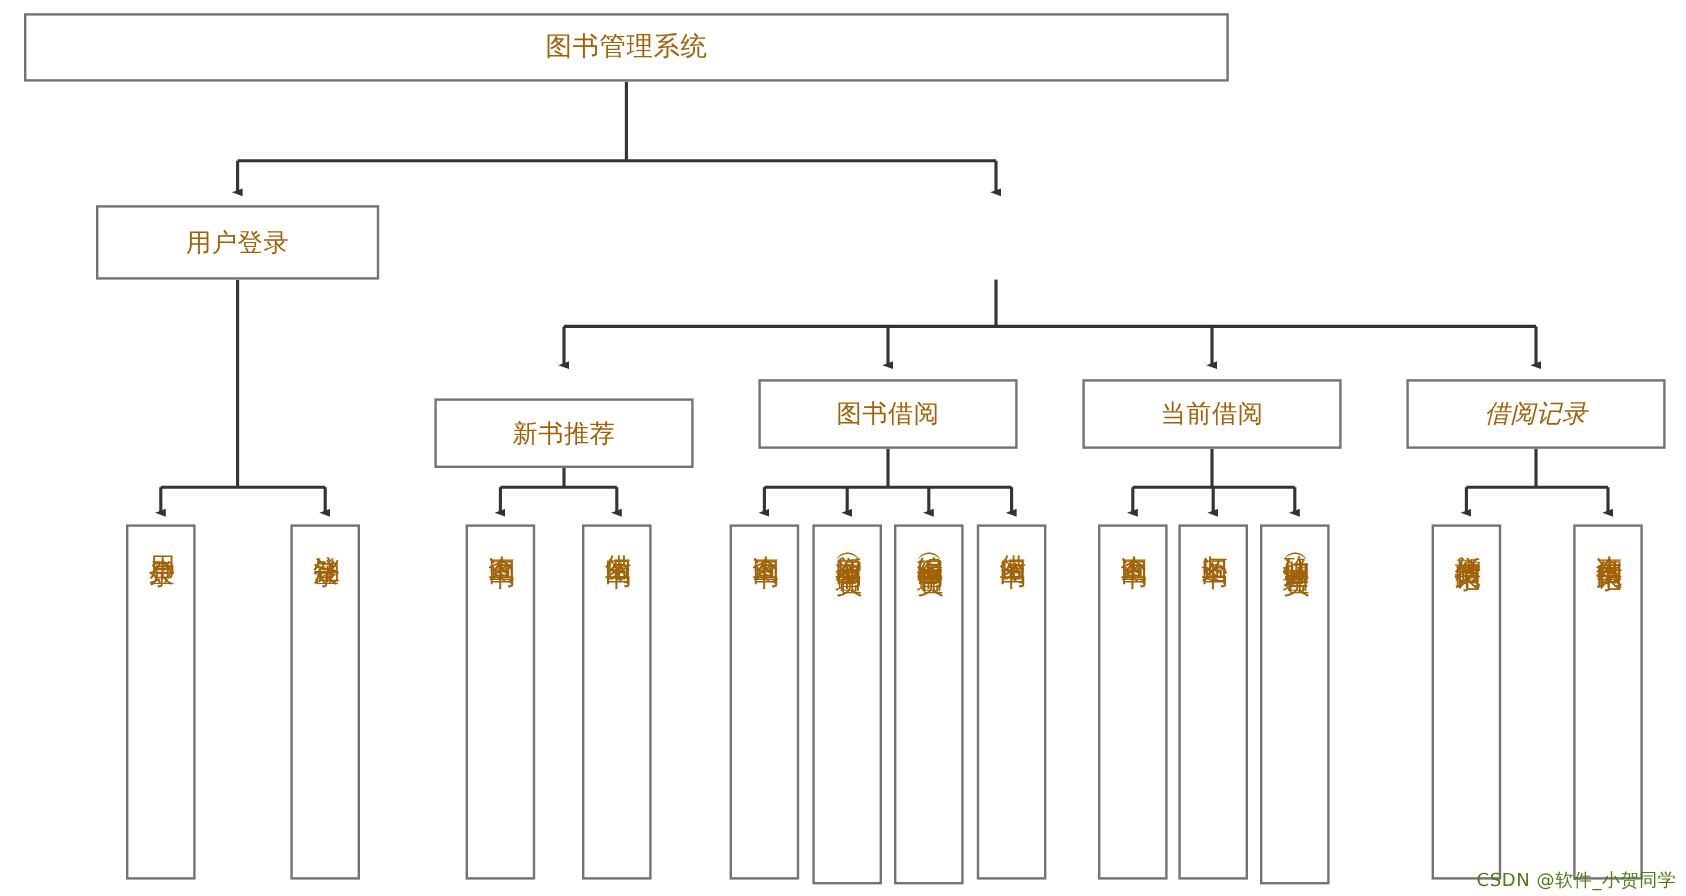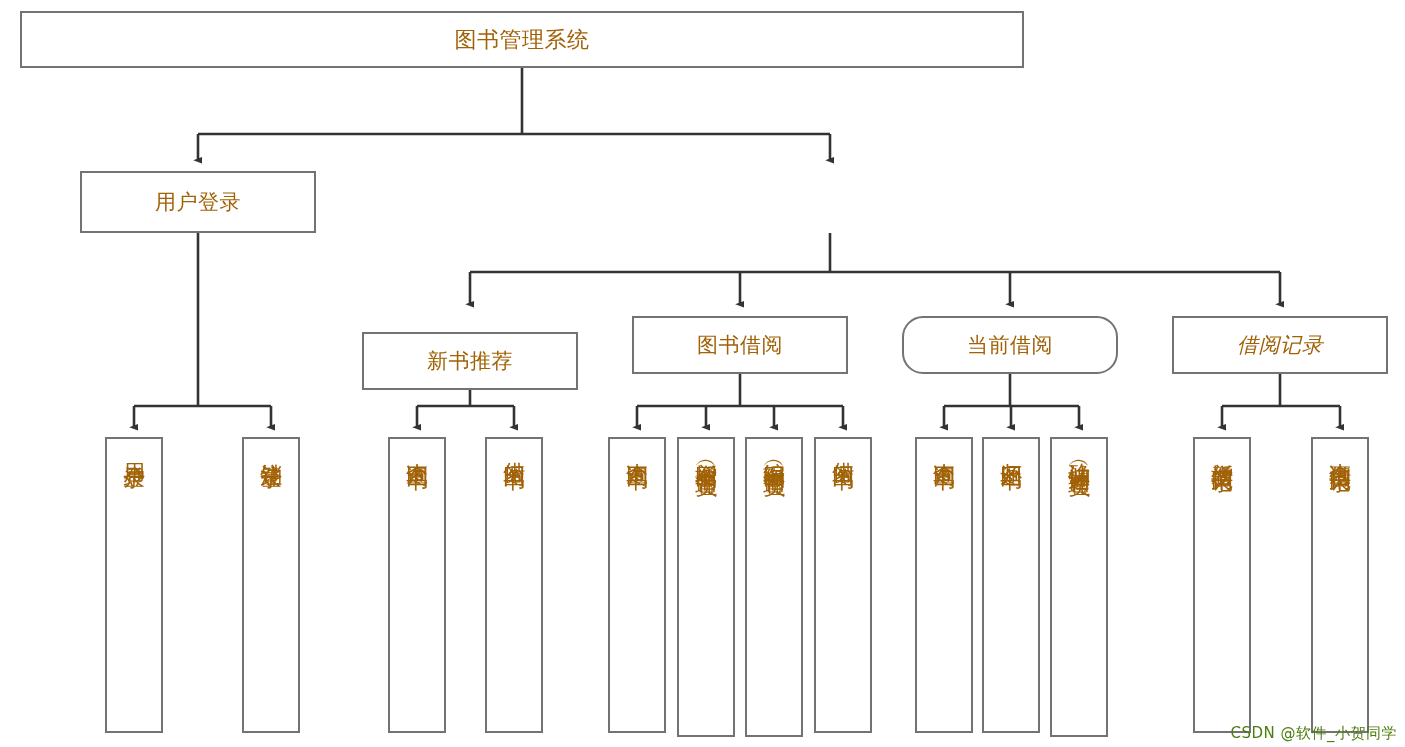--- a/index.html
+++ b/index.html
@@ -136,21 +136,21 @@
   <div class="node horiz" style="left:80px; top:171px; width:236px; height:62px;">
     <span class="label">用户登录</span>
   </div>
 
   <div class="node horiz" style="left:362px; top:316px; width:216px; height:58px;margin-top:16px;">
     <span class="label">新书推荐</span>
   </div>
   <div class="node horiz" style="left:632px; top:316px; width:216px; height:58px;">
     <span class="label">图书借阅</span>
   </div>
-  <div class="node horiz" style="left:902px; top:316px; width:216px; height:58px;border-radius:21px;">
+  <div class="node horiz" style="left:902px; top:316px; width:216px; height:58px;">
     <span class="label">当前借阅</span>
   </div>
   <div class="node horiz" style="left:1172px; top:316px; width:216px; height:58px;font-style:italic;">
     <span class="label">借阅记录</span>
   </div>
 
   <div class="node vert" style="left:105px; top:437px; width:58px; height:296px;">
     <span class="label">用户登录</span>
   </div>
   <div class="node vert" style="left:242px; top:437px; width:58px; height:296px;">

